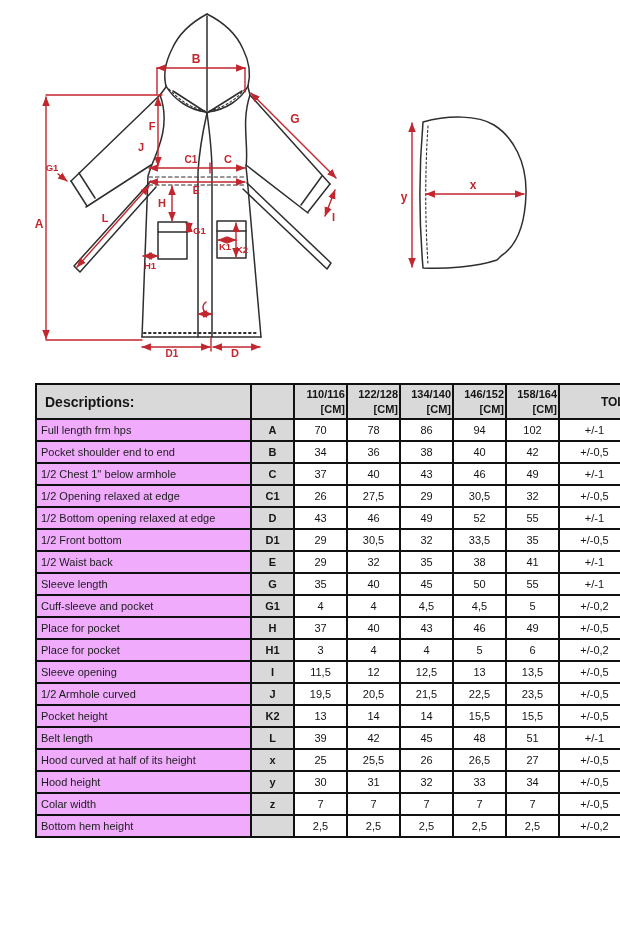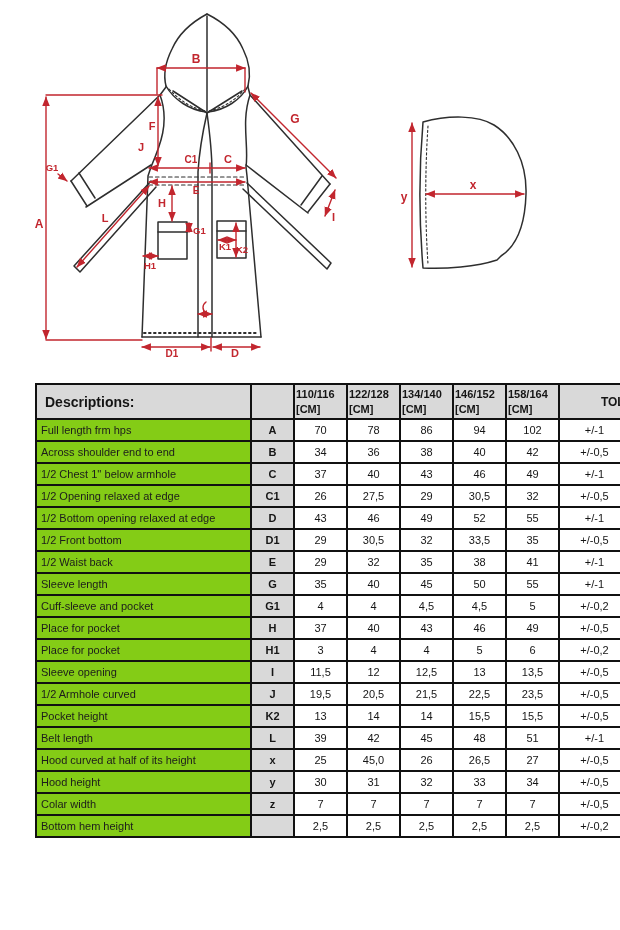--- a/index.html
+++ b/index.html
@@ -12,24 +12,24 @@
   .blk .dsh2{stroke-dasharray:3.5,3;stroke-width:1.2;}
   .blk .dot{stroke-dasharray:1.6,3.4;stroke-width:2;}
   .red path{fill:none;stroke:#c2262e;stroke-width:1.4;stroke-linecap:round;}
   .red text{fill:#c2262e;font-weight:bold;font-family:"Liberation Sans",sans-serif;}
   .t12{font-size:12px;} .t11{font-size:11px;} .t10{font-size:10px;} .t9{font-size:9.5px;}
   
   .spec-table{position:absolute;left:13px;top:383px;width:594px;border-collapse:collapse;table-layout:fixed;margin-left:22px;}
   .spec-table th,.spec-table td{border:2px solid #111;overflow:hidden;white-space:nowrap;}
   .spec-table thead th{background:#d9d9d9;height:31px;vertical-align:middle;}
   .th-desc{text-align:left;font-size:14px;padding-left:8px;}
-  .th-size{font-size:11px;line-height:1.3;text-align:left;font-weight:bold;}
+  .th-size{font-size:11px;line-height:1.3;text-align:right;font-weight:bold;}
   .th-tol{font-size:12px;text-align:right;}
   .spec-table tbody td{height:18px;padding:1px 4px;font-size:11px;vertical-align:middle;}
-  td.desc{background:#84cc16;text-align:left;padding-left:8px;color:#1c1c1c;}
+  td.desc{background:#f0abfc;text-align:left;padding-left:8px;color:#1c1c1c;}
   td.letter{background:#d9d9d9;text-align:center;font-weight:bold;font-size:13px;}
   td.val{background:#fff;text-align:center;}
 </style>
 </head>
 <body>
 
 <div class="stage">
 
   <svg class="diagram" viewBox="0 0 620 378" width="620" height="378" xmlns="http://www.w3.org/2000/svg">
     <defs>
@@ -191,21 +191,21 @@
           <td class="desc">Full length frm hps</td>
           <td class="letter">A</td>
           <td class="val">70</td>
           <td class="val">78</td>
           <td class="val">86</td>
           <td class="val">94</td>
           <td class="val">102</td>
           <td class="val tol">+/-1</td>
         </tr>
         <tr>
-          <td class="desc">Across shoulder end to end</td>
+          <td class="desc">Pocket shoulder end to end</td>
           <td class="letter">B</td>
           <td class="val">34</td>
           <td class="val">36</td>
           <td class="val">38</td>
           <td class="val">40</td>
           <td class="val">42</td>
           <td class="val tol">+/-0,5</td>
         </tr>
         <tr>
           <td class="desc">1/2 Chest 1'' below armhole</td>
@@ -334,21 +334,21 @@
           <td class="val">42</td>
           <td class="val">45</td>
           <td class="val">48</td>
           <td class="val">51</td>
           <td class="val tol">+/-1</td>
         </tr>
         <tr>
           <td class="desc">Hood curved at half of its height</td>
           <td class="letter">x</td>
           <td class="val">25</td>
-          <td class="val">45,0</td>
+          <td class="val">25,5</td>
           <td class="val">26</td>
           <td class="val">26,5</td>
           <td class="val">27</td>
           <td class="val tol">+/-0,5</td>
         </tr>
         <tr>
           <td class="desc">Hood height</td>
           <td class="letter">y</td>
           <td class="val">30</td>
           <td class="val">31</td>

